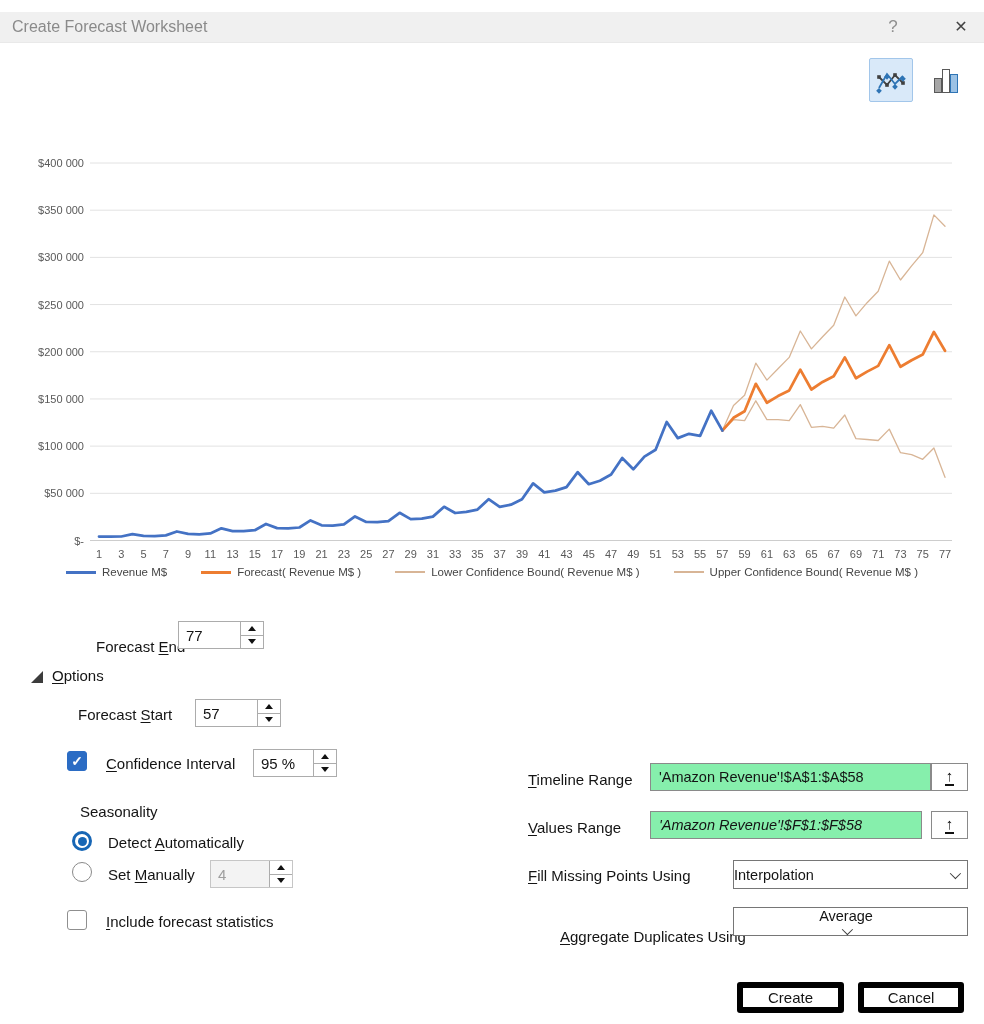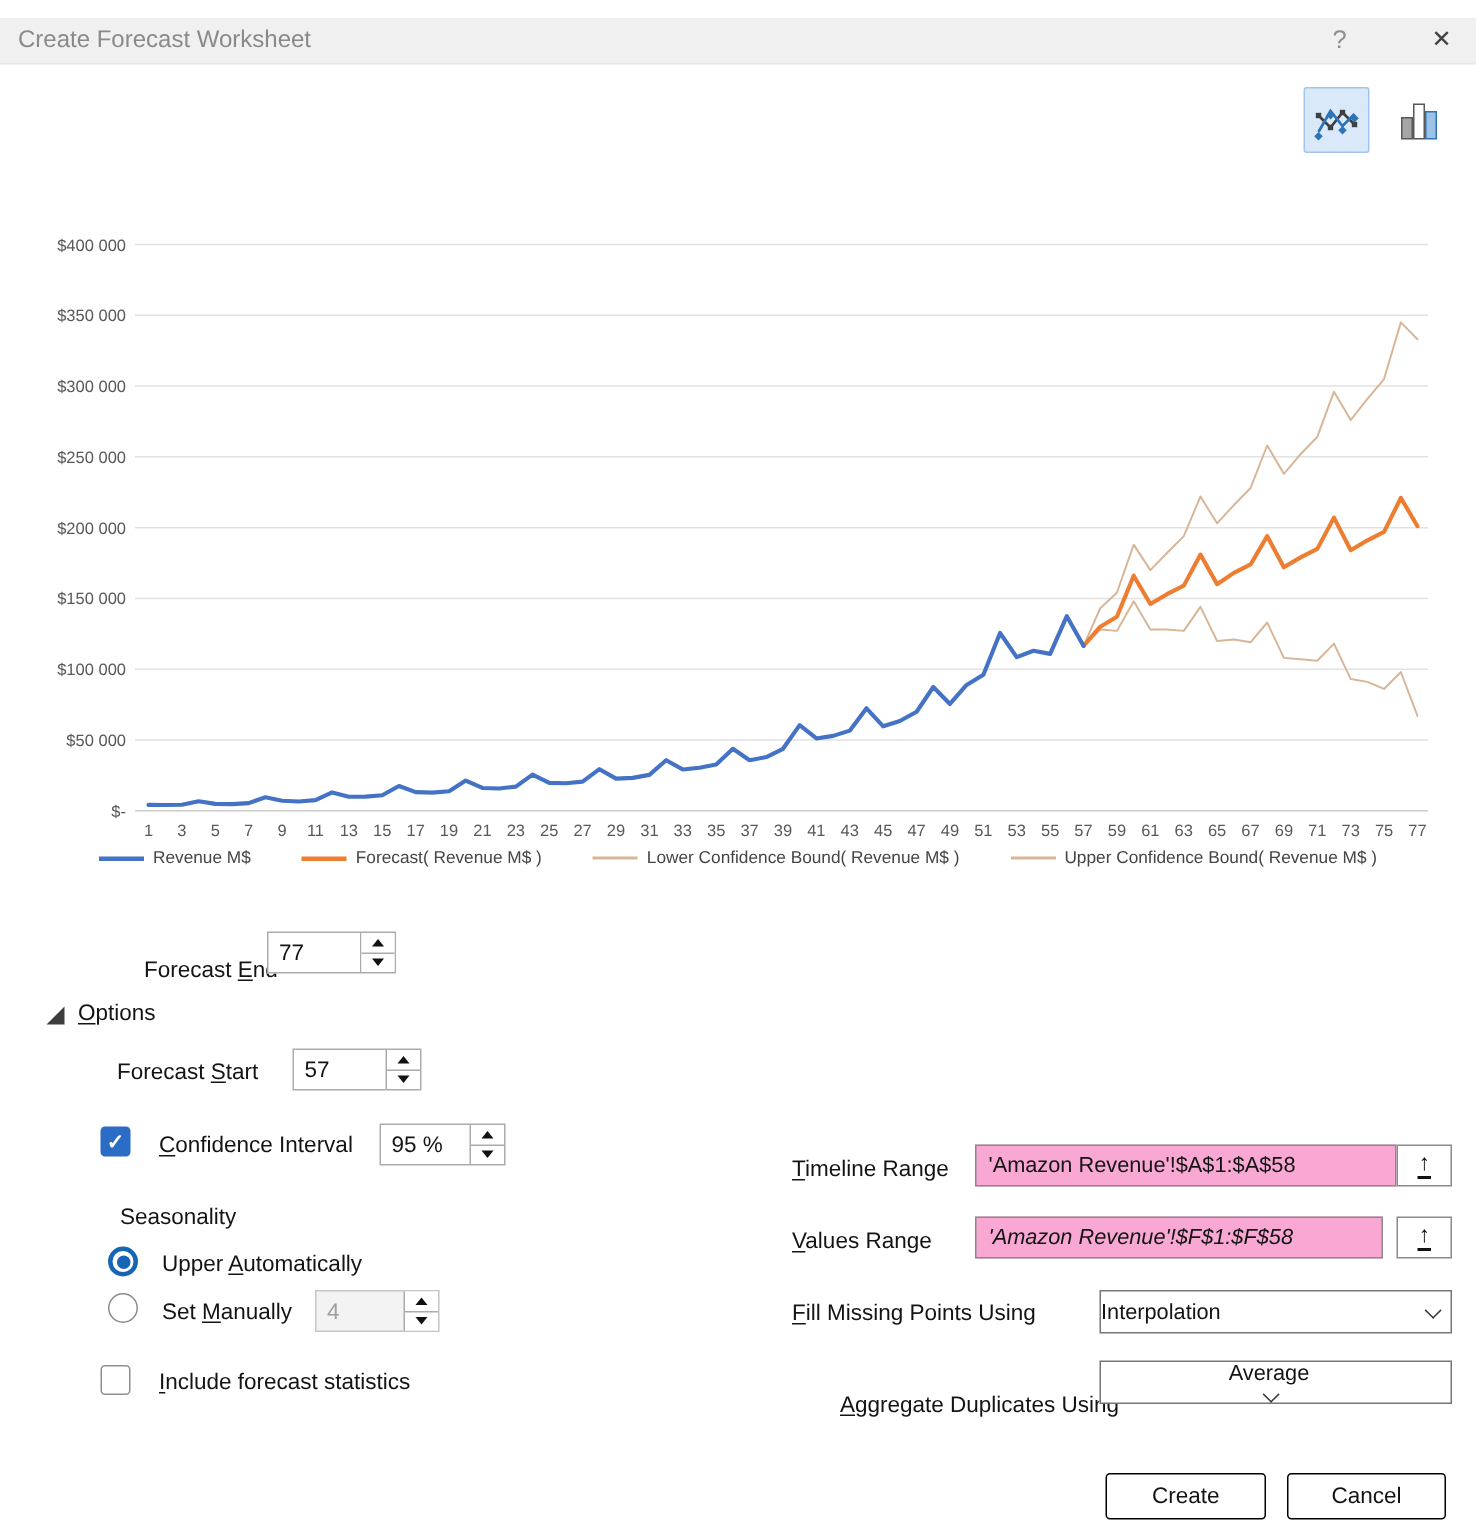--- a/index.html
+++ b/index.html
@@ -44,32 +44,32 @@
   .expander{position:absolute;left:31px;top:671px;width:0;height:0;
             border-left:12px solid transparent;border-bottom:12px solid #3c3c3c;}
   .checkbox{position:absolute;width:20px;height:20px;box-sizing:border-box;border-radius:3px;
             background:#fff;border:1px solid #8f8f8f;display:flex;align-items:center;justify-content:center;}
   .checkbox.checked{background:#2b6cc4;border-color:#2b6cc4;color:#fff;font-size:14px;font-weight:bold;line-height:1;}
   .radio{position:absolute;width:20px;height:20px;box-sizing:border-box;border-radius:50%;
          background:#fff;border:1px solid #8a8a8a;}
   .radio.selected{border:3px solid #1766b5;}
   .radio.selected::after{content:"";position:absolute;inset:2.5px;border-radius:50%;background:#1766b5;}
   .range-input{position:absolute;height:28px;box-sizing:border-box;border:1px solid #8a8a8a;
-               background:#f9a8d4;font-family:"Liberation Sans",sans-serif;font-size:14.5px;
+               background:#86efac;font-family:"Liberation Sans",sans-serif;font-size:14.5px;
                color:#141414;padding:0 8px;outline:none;}
   .picker-btn{position:absolute;width:37px;height:28px;box-sizing:border-box;border:1px solid #8a8a8a;
               background:#fff;display:flex;align-items:center;justify-content:center;}
   .picker-icon{display:inline-block;font-size:15px;font-weight:bold;color:#111;line-height:1;
                border-bottom:2px solid #111;padding:0 1px 1px 1px;}
   .select{position:absolute;height:29px;box-sizing:border-box;border:1px solid #767676;background:#fff;
           display:flex;align-items:center;justify-content:space-between;padding:0 9px 0 0;
           font-size:14.5px;color:#141414;}
   .chevron{width:7px;height:7px;border-right:1.7px solid #3c3c3c;border-bottom:1.7px solid #3c3c3c;
            transform:rotate(45deg) translateY(-2px);}
-  .dlg-btn{position:absolute;height:31px;box-sizing:border-box;background:#fff;border:1px solid #000000;
+  .dlg-btn{position:absolute;height:31px;box-sizing:border-box;background:#fff;border:6px solid #000000;
            border-radius:3px;font-family:"Liberation Sans",sans-serif;font-size:15px;color:#141414;
            display:flex;align-items:center;justify-content:center;}
 </style>
 </head>
 <body>
 
 <div id="dialog">
 
   <div class="titlebar">
     <span class="title">Create Forecast Worksheet</span>
@@ -228,21 +228,21 @@
         </div>
       <div class="spin-btn">
           <span class="tri-down"></span>
         </div>
     </div>
   </div>
 
   <div class="lbl" style="left:80px;top:803px;">Seasonality</div>
 
   <span class="radio selected" style="left:72px;top:831px;"></span>
-  <div class="lbl" style="left:108px;top:834px;"><span>Upper </span><span class="u">A</span><span>utomatically</span></div>
+  <div class="lbl" style="left:108px;top:834px;"><span>Detect </span><span class="u">A</span><span>utomatically</span></div>
 
   <span class="radio" style="left:72px;top:862px;"></span>
   <div class="lbl" style="left:108px;top:866px;"><span>Set </span><span class="u">M</span><span>anually</span></div>
   <div class="spinbox disabled" style="left:210px;top:860px;width:83px;">
     <input class="spin-input" value="4" style="">
     <div class="spin-btns">
       <div class="spin-btn">
           <span class="tri-up"></span>
         </div>
       <div class="spin-btn">

